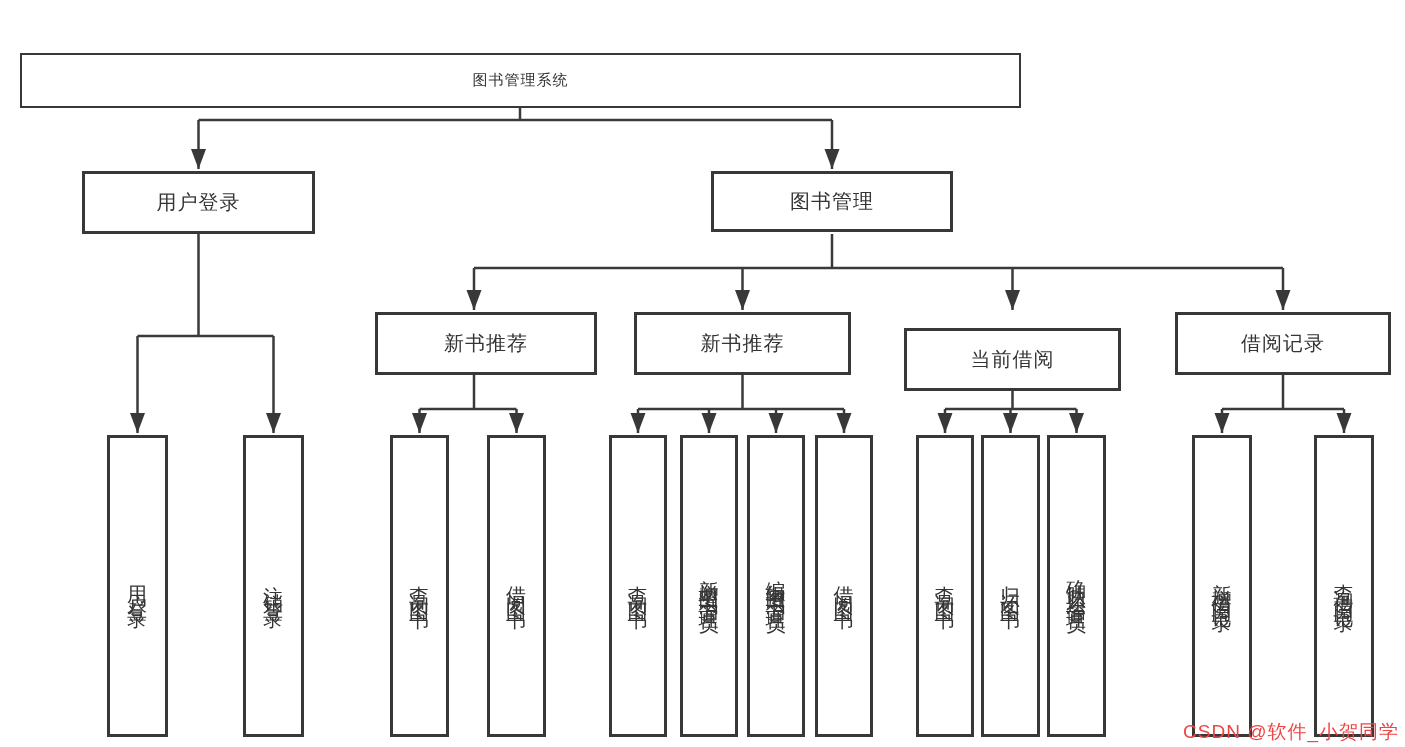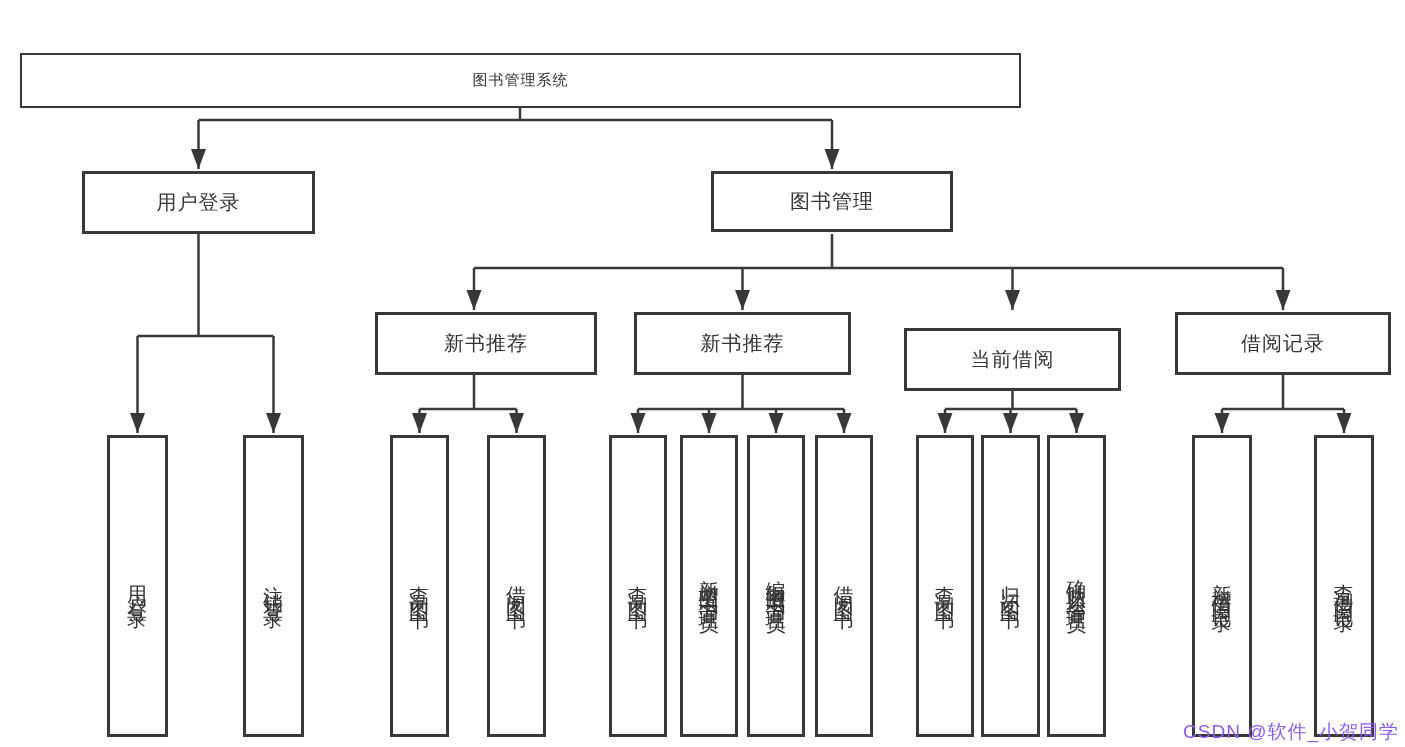--- a/index.html
+++ b/index.html
@@ -44,21 +44,21 @@
     letter-spacing: 8px;
     color: #343434;
     line-height: 1;
   }
   .watermark {
     position: absolute;
     right: 6px;
     bottom: 2px;
     font-size: 19px;
     letter-spacing: 1px;
-    color: #8b5cf6;
+    color: #ef4444;
     background: transparent;
   }
 </style>
 </head>
 <body>
 
 <div id="canvas">
 
   <svg id="connectors" viewBox="0 0 1405 747" xmlns="http://www.w3.org/2000/svg">
     <defs>

